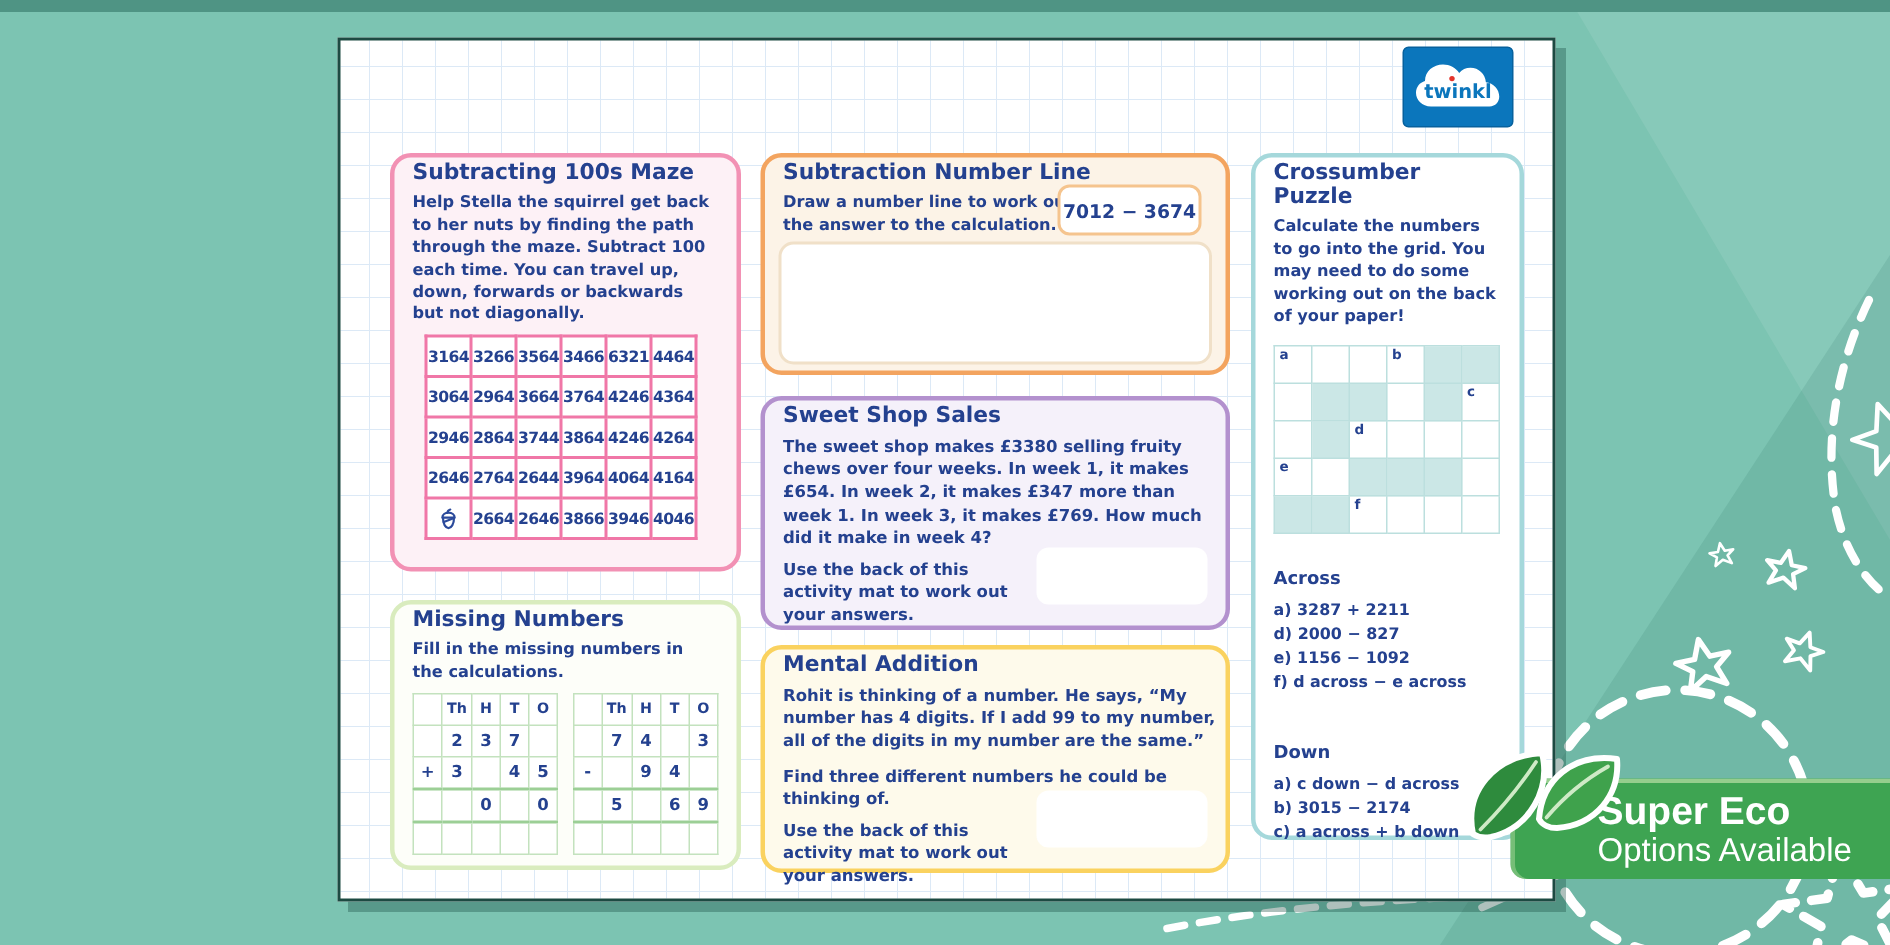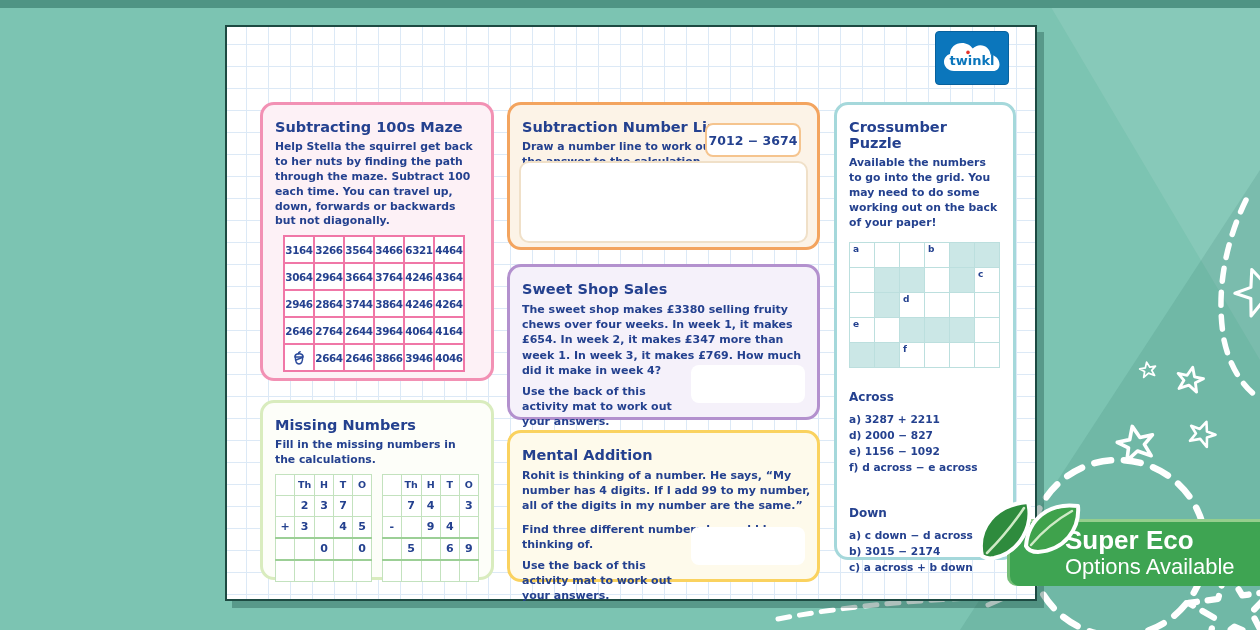--- a/index.html
+++ b/index.html
@@ -28,21 +28,21 @@
   .page-title{
     position:absolute;left:38px;top:24px;font-size:25px;font-weight:bold;
     color:var(--navy,#24418F);letter-spacing:0.2px;
   }
   .logo{
     position:absolute;left:708px;top:4px;width:74px;height:54px;
     background:var(--twinkl_blue,#0B76BC);border-radius:4px;border:1px solid #07619d;
     display:flex;align-items:center;justify-content:center;box-sizing:border-box;
   }
 
-  .panel{position:absolute;border-radius:14px;border:3px solid;box-sizing:border-box;padding:12px 12px;}
+  .panel{position:absolute;border-radius:14px;border:3px solid;box-sizing:border-box;padding:0 12px;}
   .panel h2{margin:2px 0 5px 0;font-size:14.5px;color:var(--navy,#24418F);font-weight:bold;}
   .panel p{margin:0 0 6px 0;font-size:10.8px;line-height:1.38;font-weight:bold;color:var(--navy,#24418F);}
 
   .panel-maze{left:33px;top:75px;width:234px;height:279px;border-color:var(--pink_border,#F291B4);background:var(--pink_fill,#FDF1F6);}
   .maze-table{border-collapse:collapse;margin:4px 0 0 8px;}
   .maze-table td{
     width:28px;height:25px;border:2px solid var(--pink_grid,#F077A7);background:#fff;
     text-align:center;font-size:10.4px;font-weight:bold;color:var(--navy,#24418F);
     letter-spacing:-0.4px;padding:0;
   }
@@ -299,21 +299,21 @@
   <div class="panel panel-mental">
     <h2>Mental Addition</h2>
     <p style="width:300px;font-size:11px;">Rohit is thinking of a number. He says, “My number has 4 digits. If I add 99 to my number, all of the digits in my number are the same.”</p>
     <p style="width:300px;font-size:11px;margin-top:8px;">Find three different numbers he could be thinking of.</p>
     <p class="note" style="font-size:11px;">Use the back of this activity mat to work out your answers.</p>
     <div class="answer-box"></div>
   </div>
 
   <div class="panel panel-cross">
     <h2>Crossumber Puzzle</h2>
-    <p>Available the numbers to go into the grid. You may need to do some working out on the back of your paper!</p>
+    <p>Calculate the numbers to go into the grid. You may need to do some working out on the back of your paper!</p>
     <table class="cw-grid">
         <tbody id="cw-body">
           <tr>
             <td>
               <span>a</span>
             </td>
             <td></td>
             <td></td>
             <td>
               <span>b</span>

